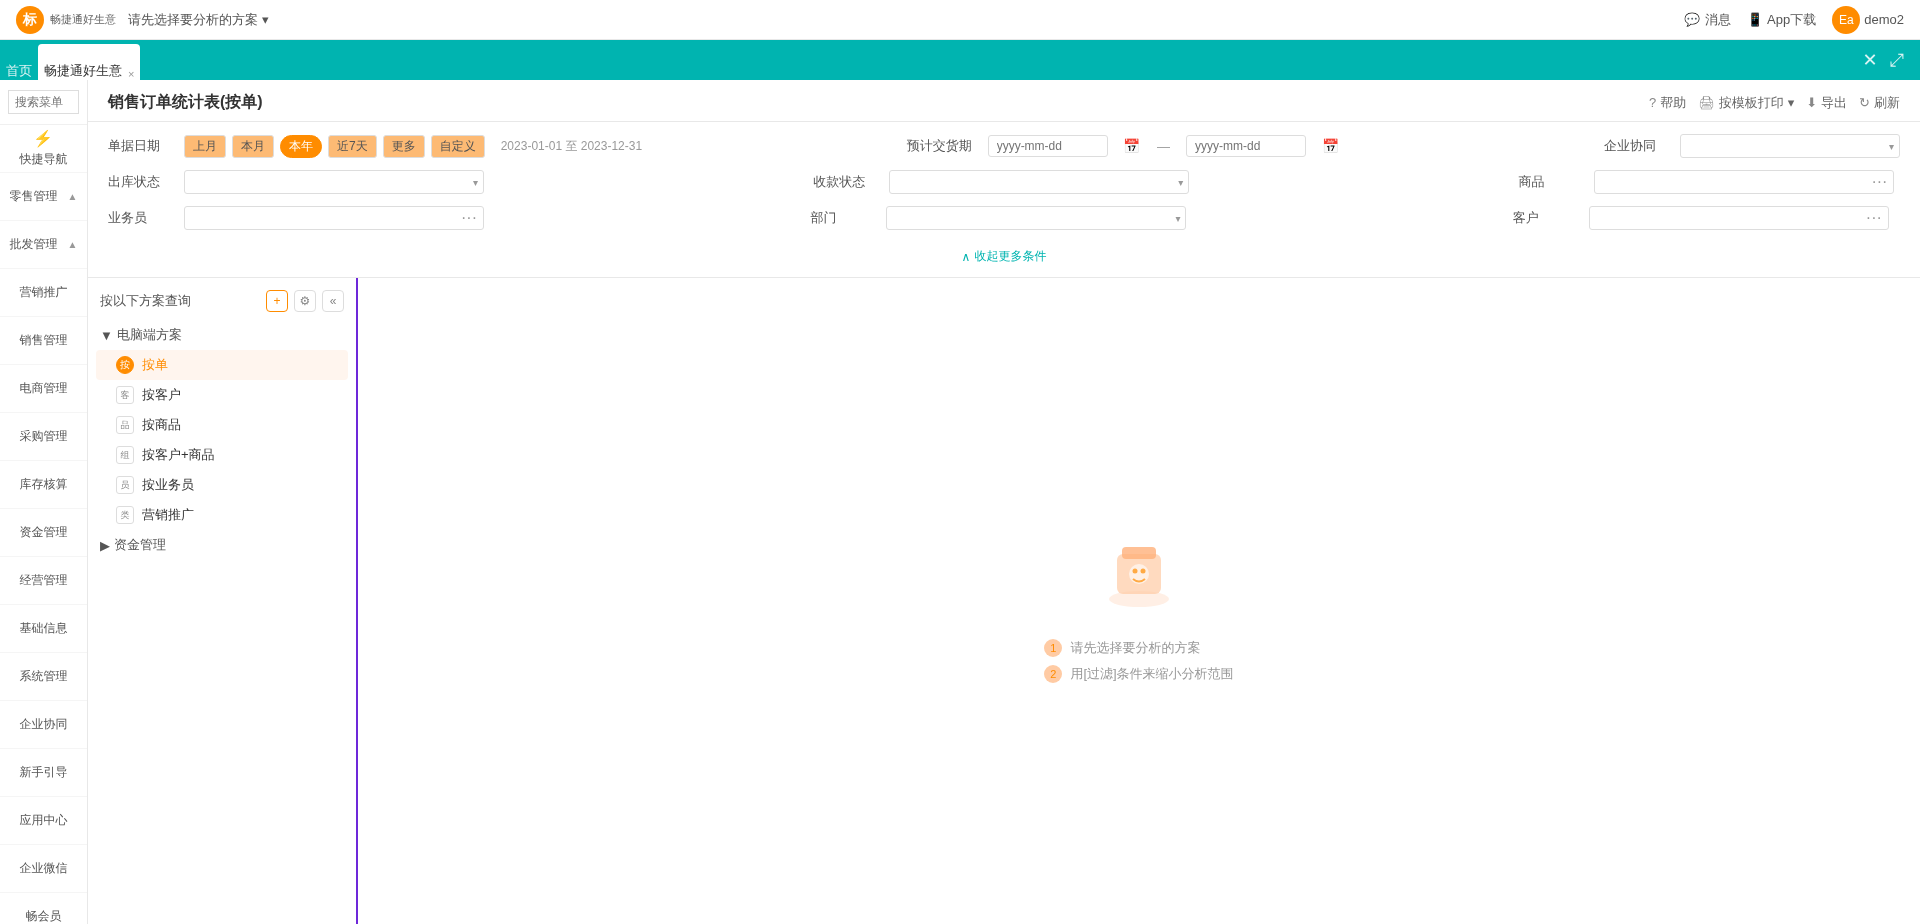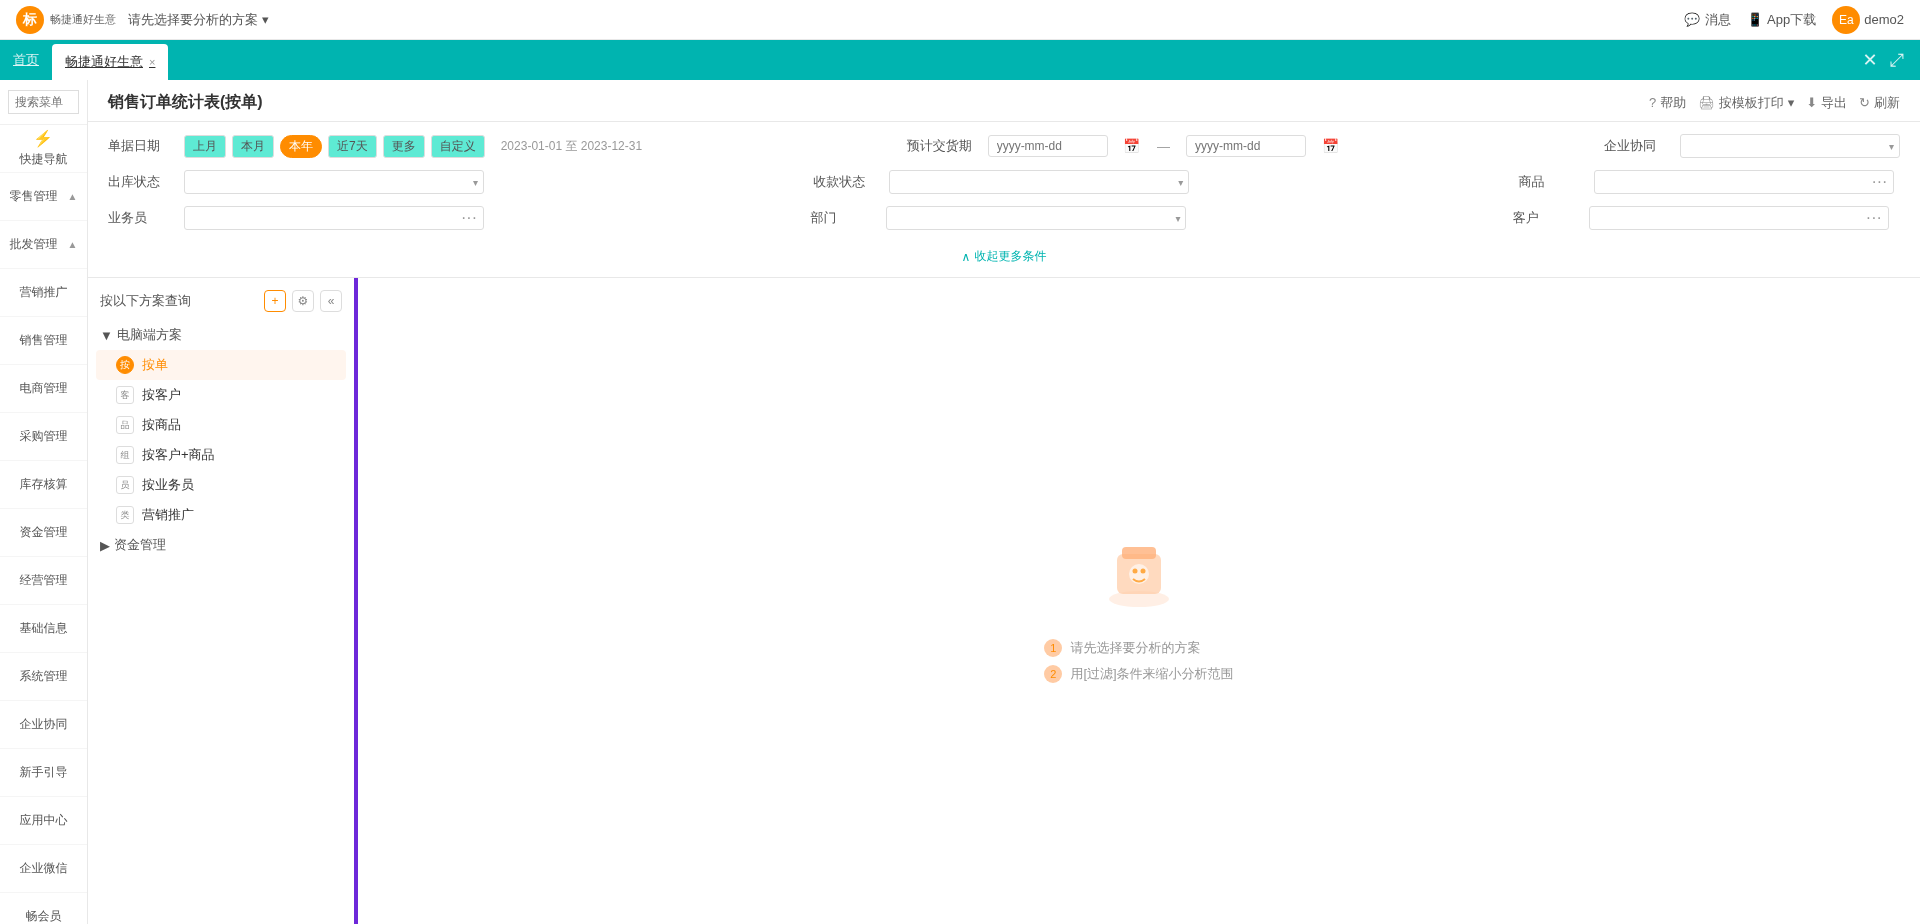--- a/index.html
+++ b/index.html
@@ -10,21 +10,21 @@
     .logo-area { display: flex; align-items: center; gap: 6px; min-width: 88px; }
     .logo-circle { width: 28px; height: 28px; background: #ff8c00; border-radius: 50%; display: flex; align-items: center; justify-content: center; color: #fff; font-size: 14px; font-weight: bold; }
     .logo-text { font-size: 11px; color: #666; line-height: 1.3; }
     .app-selector { display: flex; align-items: center; gap: 4px; color: #555; font-size: 13px; cursor: pointer; }
     .top-bar-right { margin-left: auto; display: flex; align-items: center; gap: 16px; }
     .top-bar-btn { display: flex; align-items: center; gap: 4px; color: #555; font-size: 13px; cursor: pointer; }
     .user-avatar { width: 28px; height: 28px; background: #ff8c00; border-radius: 50%; display: flex; align-items: center; justify-content: center; color: #fff; font-size: 12px; }
 
     
     .nav-tabs { height: 40px; background: #00b4b0; display: flex; align-items: center; padding: 0 0; position: relative; }
-    .nav-tab { height: 40px; display: flex; align-items: center; padding: 0 13px; color: rgba(255,255,255,0.85); font-size: 13px; cursor: pointer; gap: 6px; text-decoration: underline; }
+    .nav-tab { height: 40px; display: flex; align-items: flex-end; padding: 0 6px; color: rgba(255,255,255,0.85); font-size: 13px; cursor: pointer; gap: 6px; }
     .nav-tab.home { background: transparent; }
     .nav-tab.active { background: #fff; color: #333; border-radius: 4px 4px 0 0; margin-top: 4px; height: 36px; }
     .nav-tab .close-x { font-size: 11px; color: #999; cursor: pointer; }
     .nav-tab-close-all { margin-left: auto; display: flex; align-items: center; gap: 12px; padding-right: 16px; }
     .nav-tab-close-all span { color: rgba(255,255,255,0.85); font-size: 18px; cursor: pointer; }
 
     
     .main-layout { display: flex; flex: 1; overflow: hidden; }
 
     
@@ -40,38 +40,38 @@
     .page-title { font-size: 16px; font-weight: bold; color: #333; }
     .page-header-actions { display: flex; align-items: center; gap: 12px; }
     .header-action-btn { display: flex; align-items: center; gap: 4px; color: #666; font-size: 13px; cursor: pointer; }
     .header-action-btn .icon { color: #888; }
 
     
     .filter-panel { background: #fff; padding: 12px 20px; border-bottom: 1px solid #e8e8e8; }
     .filter-row { display: flex; align-items: center; gap: 16px; margin-bottom: 12px; flex-wrap: wrap; }
     .filter-label { color: #555; font-size: 13px; white-space: nowrap; min-width: 60px; }
     .filter-date-group { display: flex; align-items: center; gap: 6px; }
-    .date-btn { padding: 2px 8px; border: 1px solid #ddd; border-radius: 3px; font-size: 12px; color: #555; cursor: pointer; background: #5eead4; }
+    .date-btn { padding: 2px 8px; border: 1px solid #ddd; border-radius: 3px; font-size: 12px; color: #555; cursor: pointer; background: #fdba74; }
     .date-btn.active { background: #ff8c00; color: #fff; border-color: #ff8c00; border-radius: 12px; }
     .date-range-text { font-size: 12px; color: #999; }
     .date-input { border: 1px solid #ddd; border-radius: 3px; padding: 3px 8px; font-size: 12px; color: #999; width: 120px; }
     .date-sep { color: #999; }
     .date-cal-icon { color: #ff8c00; font-size: 14px; cursor: pointer; }
     .filter-select { border: 1px solid #ddd; border-radius: 3px; padding: 4px 24px 4px 8px; font-size: 12px; color: #333; min-width: 160px; position: relative; background: #fff; appearance: none; cursor: pointer; }
     .filter-select-wrap { position: relative; display: inline-block; }
     .filter-select-wrap::after { content: "▾"; position: absolute; right: 6px; top: 50%; transform: translateY(-50%); color: #999; font-size: 10px; pointer-events: none; }
     .filter-select-large { min-width: 220px; }
     .filter-dots { color: #999; cursor: pointer; font-size: 16px; }
     .collapse-btn { display: flex; align-items: center; justify-content: center; color: #00b4b0; font-size: 12px; cursor: pointer; padding: 6px 0 0 0; gap: 4px; }
 
     
     .query-layout { display: flex; flex: 1; overflow: hidden; }
 
     
-    .solution-panel { width: 270px; background: #fff; border-right: 4px solid #6d28d9; overflow-y: auto; padding: 12px 0; }
+    .solution-panel { width: 270px; background: #fff; border-right: 2px solid #6d28d9; overflow-y: auto; padding: 12px 0; }
     .solution-header { display: flex; align-items: center; justify-content: space-between; padding: 0 12px 8px 12px; }
     .solution-header-title { color: #555; font-size: 13px; }
     .solution-header-icons { display: flex; gap: 6px; align-items: center; }
     .solution-icon { width: 22px; height: 22px; border: 1px solid #ddd; border-radius: 4px; display: flex; align-items: center; justify-content: center; color: #888; font-size: 12px; cursor: pointer; }
     .solution-icon.orange { color: #ff8c00; border-color: #ff8c00; }
     .solution-group { padding: 0 8px; }
     .solution-group-header { display: flex; align-items: center; gap: 4px; padding: 6px 4px; color: #555; font-size: 13px; cursor: pointer; }
     .solution-item { display: flex; align-items: center; gap: 8px; padding: 6px 8px 6px 20px; color: #333; font-size: 13px; cursor: pointer; border-radius: 4px; }
     .solution-item.active { background: #fff5ee; color: #ff8c00; }
     .solution-item-icon { width: 18px; height: 18px; border: 1px solid #ddd; border-radius: 3px; display: flex; align-items: center; justify-content: center; font-size: 10px; color: #888; flex-shrink: 0; }

